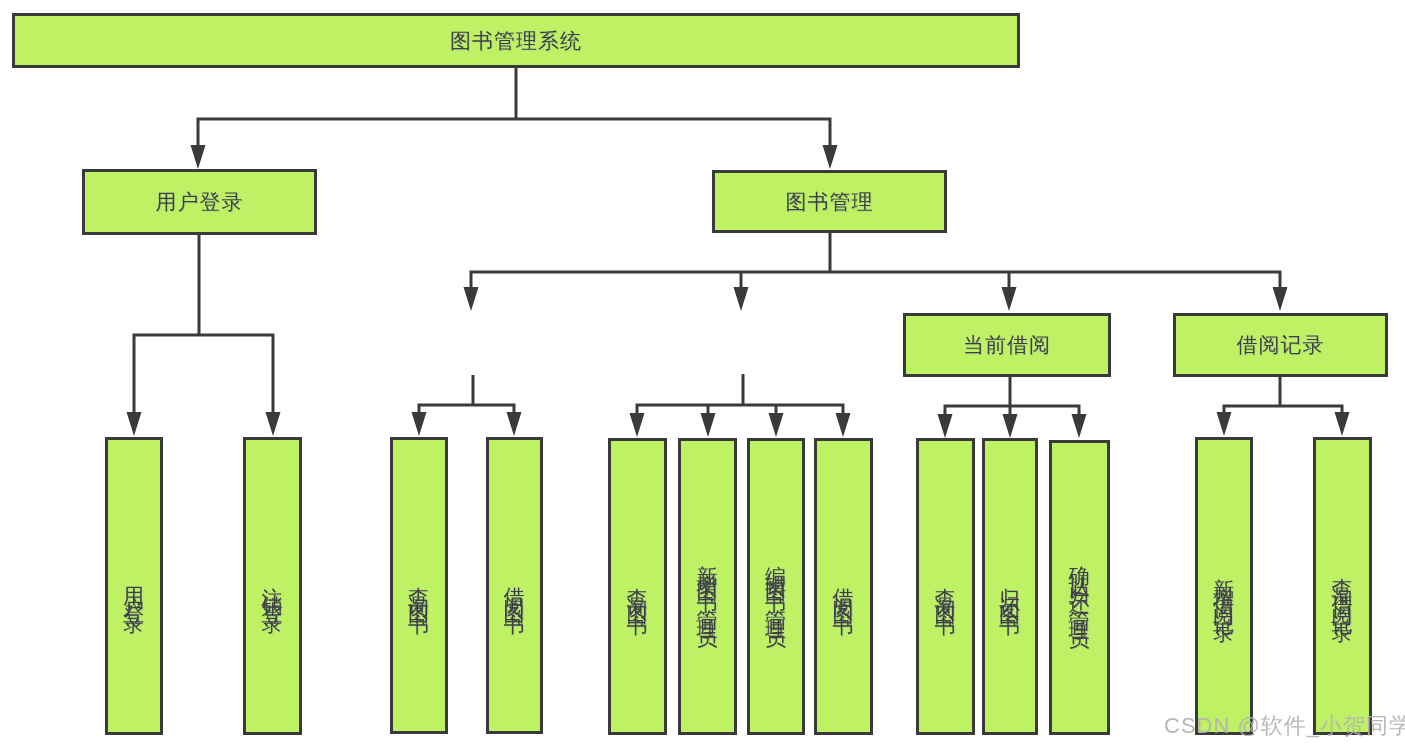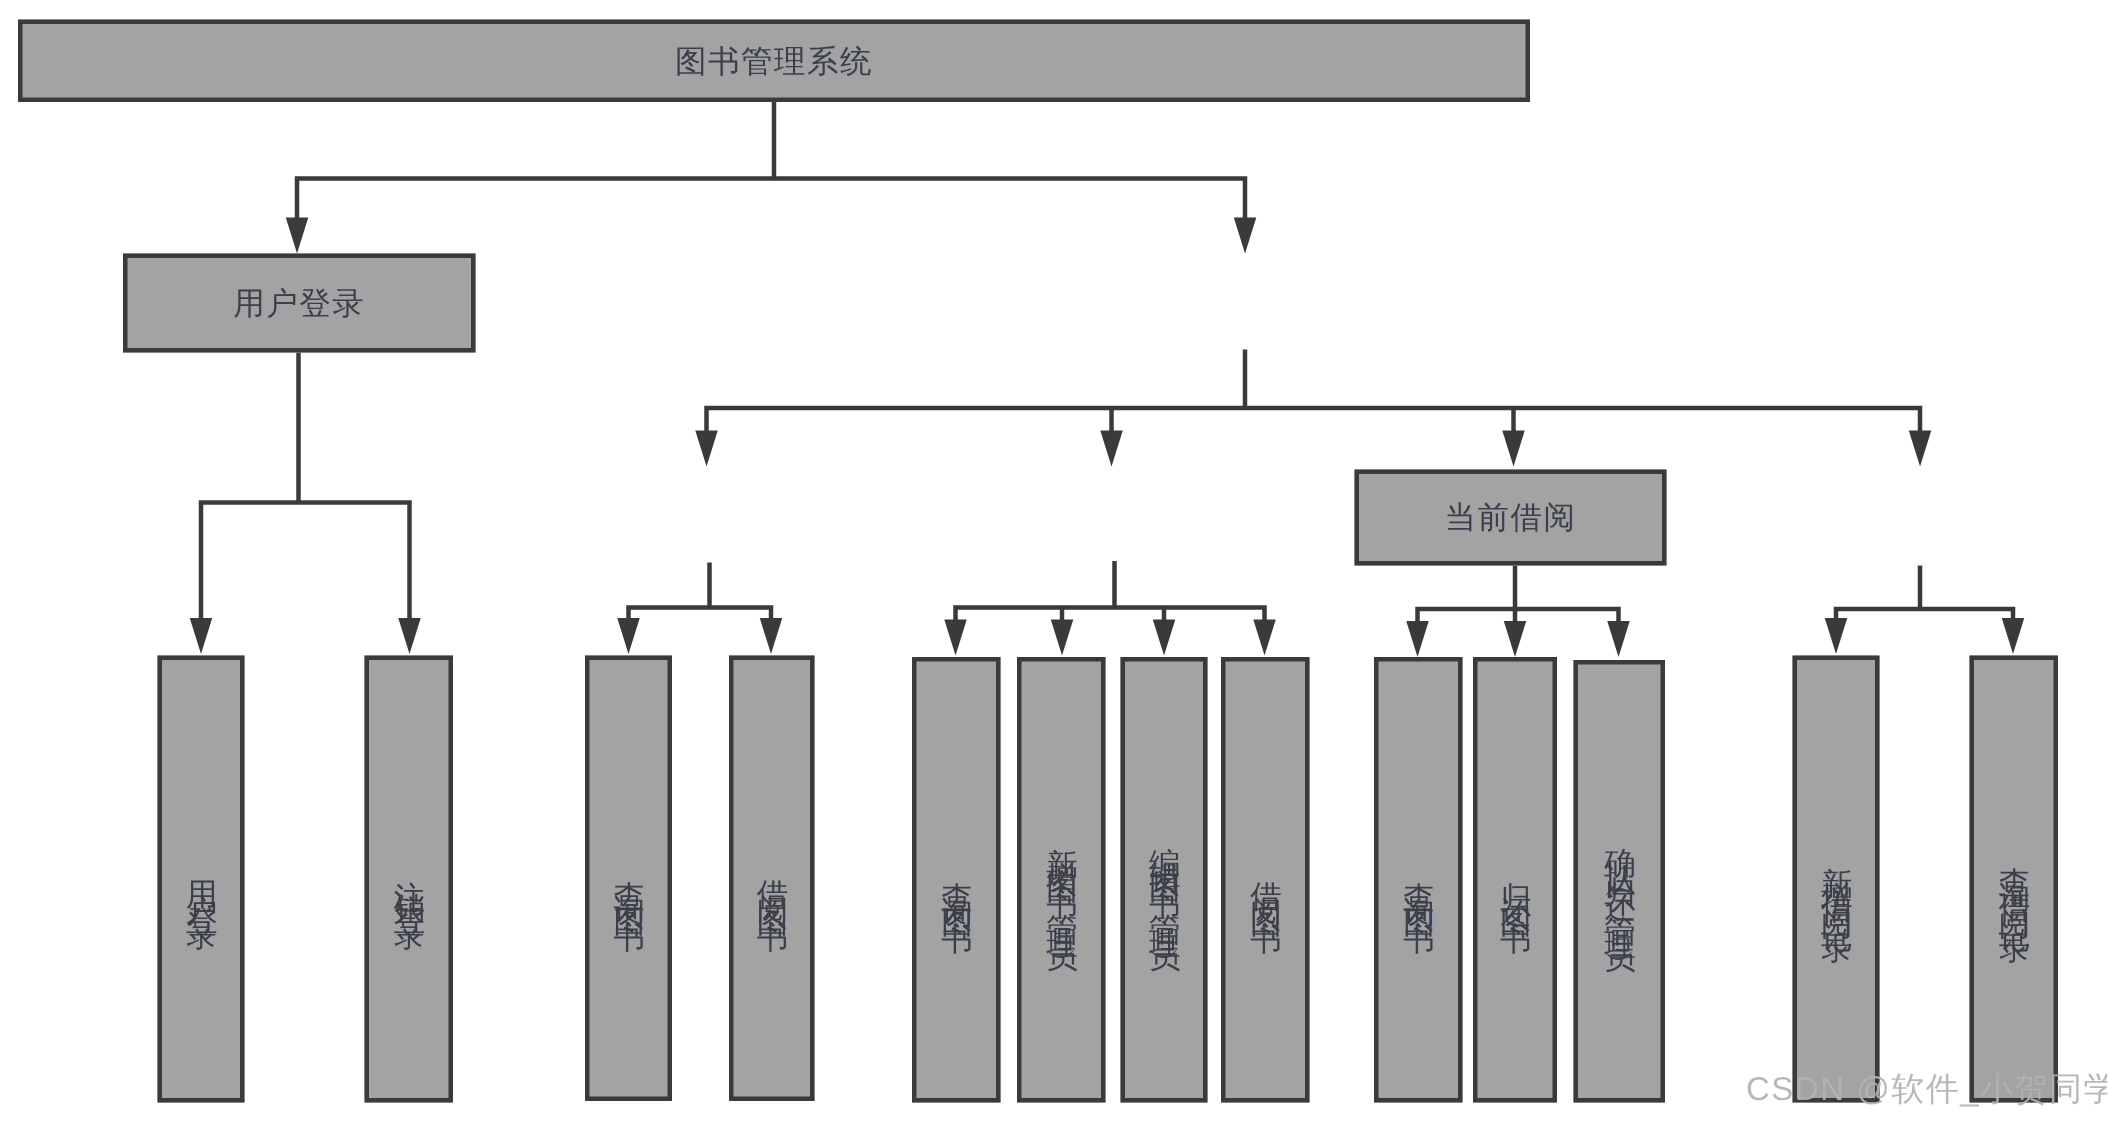--- a/index.html
+++ b/index.html
@@ -8,21 +8,21 @@
     width:1405px;height:747px;
     background:#ffffff;
     font-family:"Liberation Sans","DejaVu Sans",sans-serif;
     overflow:hidden;
   }
   .connectors{position:absolute;left:0;top:0;z-index:1;}
   .node{
     position:absolute;
     box-sizing:border-box;
     border:3px solid #3a3a3a;
-    background:#a3a3a3;
+    background:#bef264;
     display:flex;align-items:center;justify-content:center;
     color:#3f3f43;
     font-size:21px;
     z-index:2;
     text-shadow:1px 1px 0 rgba(130,160,220,0.25);
   }
   .hbox{letter-spacing:1px;}
   .vbox{
     writing-mode:vertical-rl;
     letter-spacing:9px;
@@ -114,22 +114,24 @@
       <polygon points="1002.5,414 1017.5,414 1010,438"></polygon>
       <polygon points="1071.5,414 1086.5,414 1079,438"></polygon>
       <polygon points="1216.5,412 1231.5,412 1224,436"></polygon>
       <polygon points="1334.5,412 1349.5,412 1342,436"></polygon>
     </g>
   </svg>
 
   <div class="node hbox n-root">图书管理系统</div>
 
   <div class="node hbox n-login">用户登录</div>
+  <div class="node hbox n-mgmt">图书管理</div>
 
   <div class="node hbox n-current">当前借阅</div>
+  <div class="node hbox n-records">借阅记录</div>
 
   <div class="node vbox l-1">用户登录</div>
   <div class="node vbox l-2">注销登录</div>
 
   <div class="node vbox l-3">查询图书</div>
   <div class="node vbox l-4">借阅图书</div>
 
   <div class="node vbox l-5">查询图书</div>
   <div class="node vbox l-6">新增图书（管理员）</div>
   <div class="node vbox l-7">编辑图书（管理员）</div>

